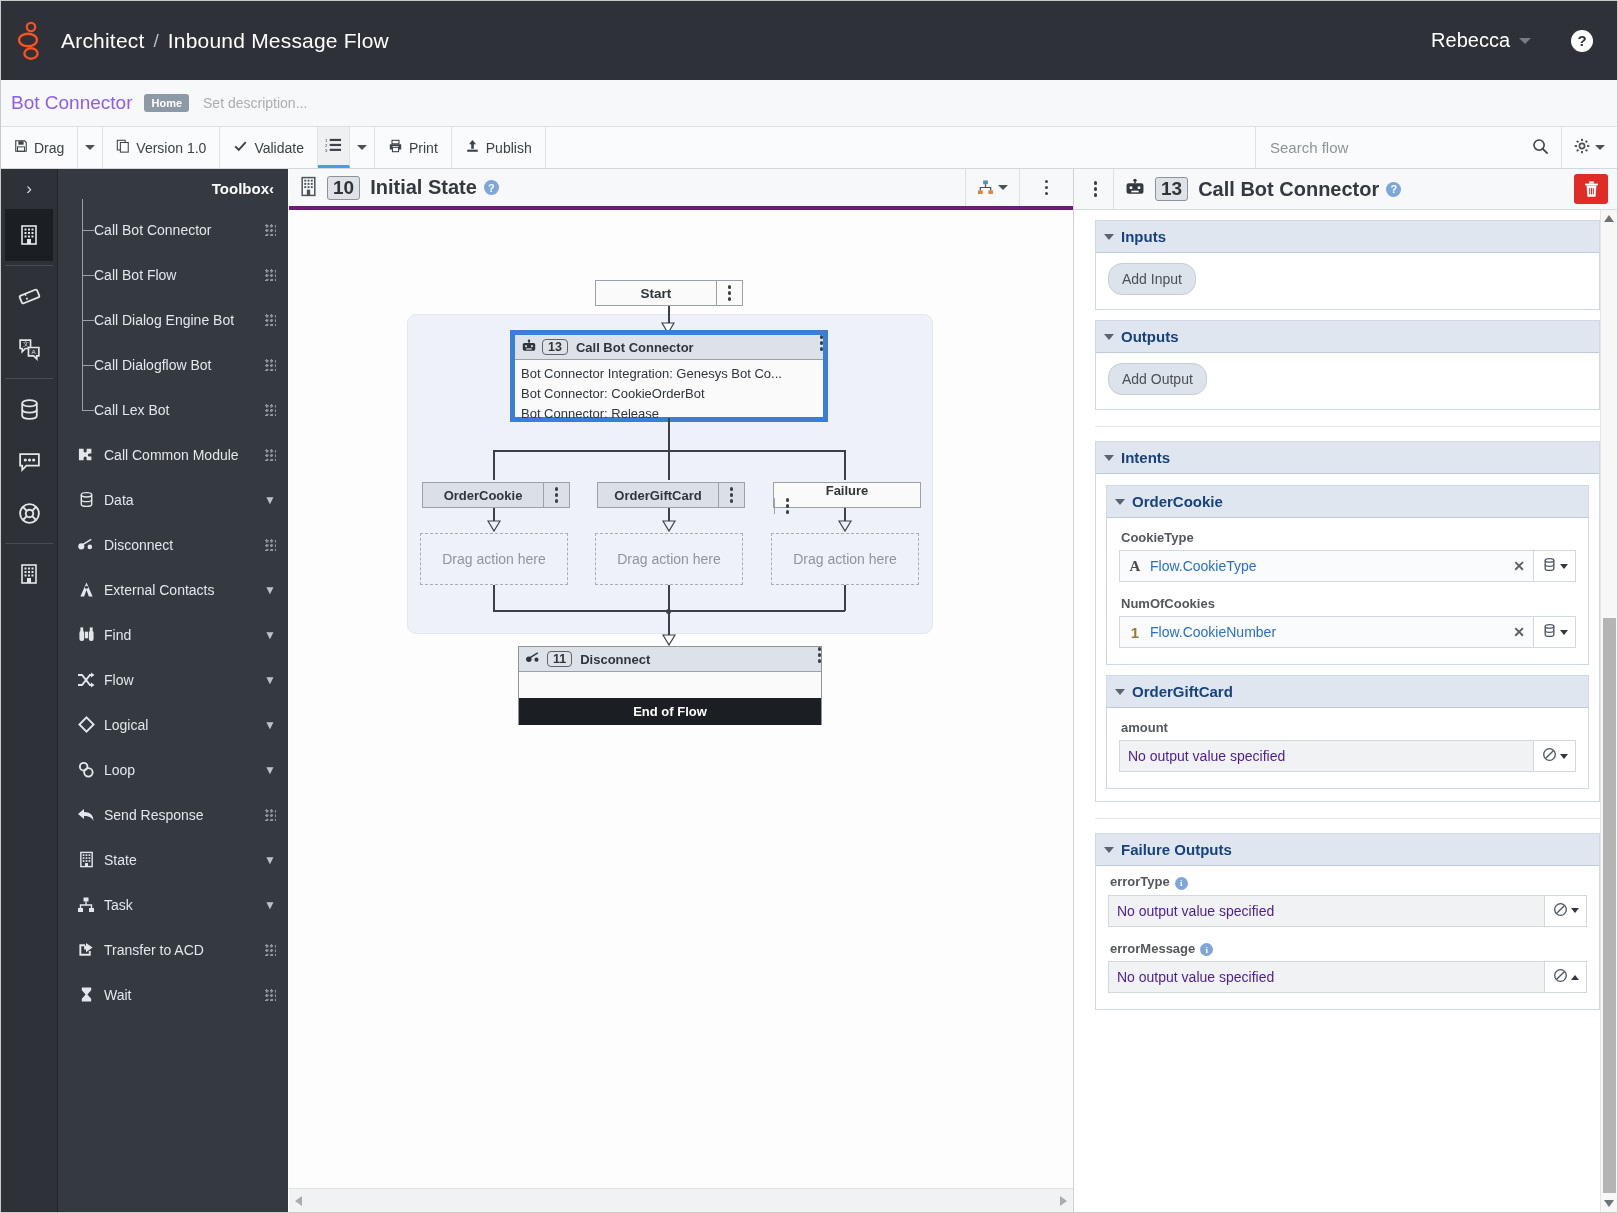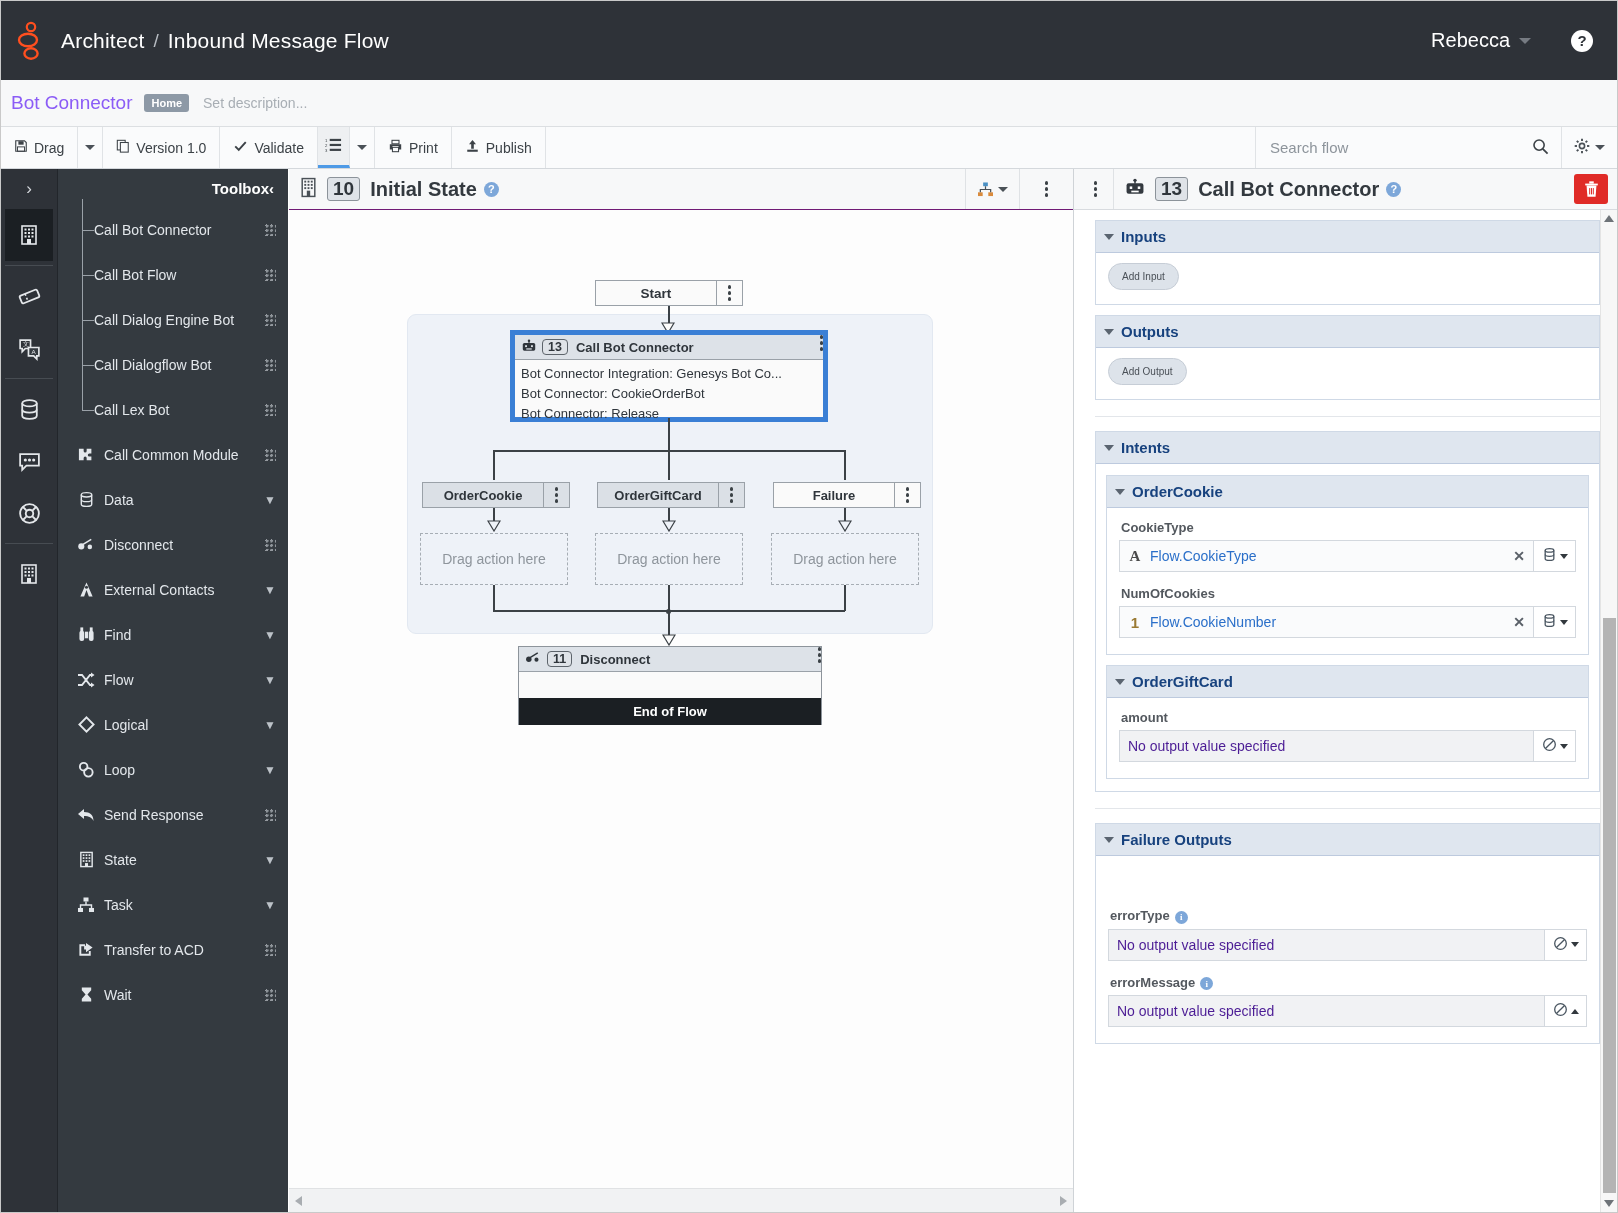--- a/index.html
+++ b/index.html
@@ -132,21 +132,21 @@
     background-size: 4.5px 4.5px; }
   .tree-line { position: absolute; left: 24px; top: 0; bottom: 0; width: 1px; background: #9aa1a8; }
   .tree-dash { position: absolute; left: 24px; top: 50%; width: 12px; height: 1px; background: #9aa1a8; }
 
   
   .canvas-wrap {
     position: absolute; left: 288px; top: 168px; right: 543px; bottom: 0;
     background: #fdfdfd; border-right: 1px solid #cfd3d7;
   }
   .canvas-hd {
-    height: 41px; background: #f7f8f9; border-bottom: 1px solid #701a75;
+    height: 41px; background: #f7f8f9; border-bottom: 4px solid #701a75;
     display: flex; align-items: center; padding-left: 10px;
   }
   .state-num {
     border: 1px solid #8c939a; background: #dfe3e8; border-radius: 3px;
     font-size: 19px; font-weight: bold; color: #2f353b; padding: 0px 5px; margin-left: 9px;
   }
   .state-title { font-size: 20px; font-weight: bold; color: #33393f; margin-left: 10px; }
   .info-dot {
     width: 15px; height: 15px; border-radius: 50%; background: #7da7d9; color: #fff;
     font-size: 11px; font-weight: bold; display:inline-flex; align-items:center; justify-content:center;
@@ -185,21 +185,21 @@
   .node-plain .np-kebab {
     width: 26px; border-left: 1px solid #9aa1a8; display: flex; align-items: center; justify-content: center;
   }
   .group-box {
     position: absolute; background: #eef2f8; border: 1px solid #e2e8f1; border-radius: 9px;
   }
   .outcome {
     background: #dbe0e6; border: 1px solid #9aa1a8;
   }
   .outcome .np-label { font-size: 13px; }
-  .outcome-failure { background: #fafafa; }
+  .outcome-failure { background: #fafafa; flex-direction: column; }
   .dropzone {
     border: 1px dashed #a7aeb5; background: transparent;
     display: flex; align-items: center; justify-content: center;
     color: #8e959c; font-size: 14px;
   }
   .bigcard { background: #fafafa; border: 1px solid #8d949b; }
   .bigcard.selected { outline: 4px solid #3a7fd5; outline-offset: 0px; border-color: #3a7fd5; }
   .bc-head {
     height: 25px; background: #dde2e8; border-bottom: 1px solid #9aa1a8;
     display: flex; align-items: center; padding-left: 6px;
@@ -254,21 +254,21 @@
   .group-hd {
     background: #dfe6ef; border-bottom: 1px solid #bdcade;
     height: 32px; display: flex; align-items: center; padding-left: 8px;
     font-size: 15px; font-weight: bold; color: #17427e;
   }
   .tri { width:0;height:0;border-left:5px solid transparent;border-right:5px solid transparent;
          border-top: 6px solid #5a6470; margin-right: 7px; }
   .group-bd { padding: 10px 12px 14px 12px; }
   .btn-sec {
     background: #dde3ea; border: 1px solid #c6cdd6; border-radius: 14px;
-    padding: 7px 13px; font-size: 10px; color: #4a5057; cursor: pointer;
+    padding: 7px 13px; font-size: 14px; color: #4a5057; cursor: pointer;
   }
   .fld-label { font-size: 13px; font-weight: bold; color: #53585e; margin: 2px 0 5px 2px; }
   .fld-row { display: flex; align-items: stretch; margin-bottom: 14px; }
   .fld-input {
     flex: 1; height: 32px; border: 1px solid #d3d8de; background: #fafbfc;
     display: flex; align-items: center; padding: 0 8px; gap: 8px;
   }
   .fld-input.readonly { background: #f1f2f4; }
   .fld-typeicon { font-size: 15px; font-weight: bold; color: #9a7a33; width: 14px; text-align:center; }
   .fld-typeicon.serif { font-family: "Liberation Serif", serif; color: #4a4a4a; }
@@ -1051,21 +1051,21 @@
         </div>
       </div>
 
       <div class="sep-line"></div>
 
       <div class="group">
         <div class="group-hd">
           <span class="tri"></span>
           <span>Failure Outputs</span>
         </div>
-        <div class="group-bd" style="padding-top:12px;margin-top:38px;">
+        <div class="group-bd" style="padding-top:6px;">
 
           <div class="fld-label">
             <span>errorType</span><span class="infodot-sm">i</span>
           </div>
           <div class="fld-row">
             <div class="fld-input readonly">
               <span class="fld-placeholder">No output value specified</span>
             </div>
             <div class="fld-side">
               <span>

